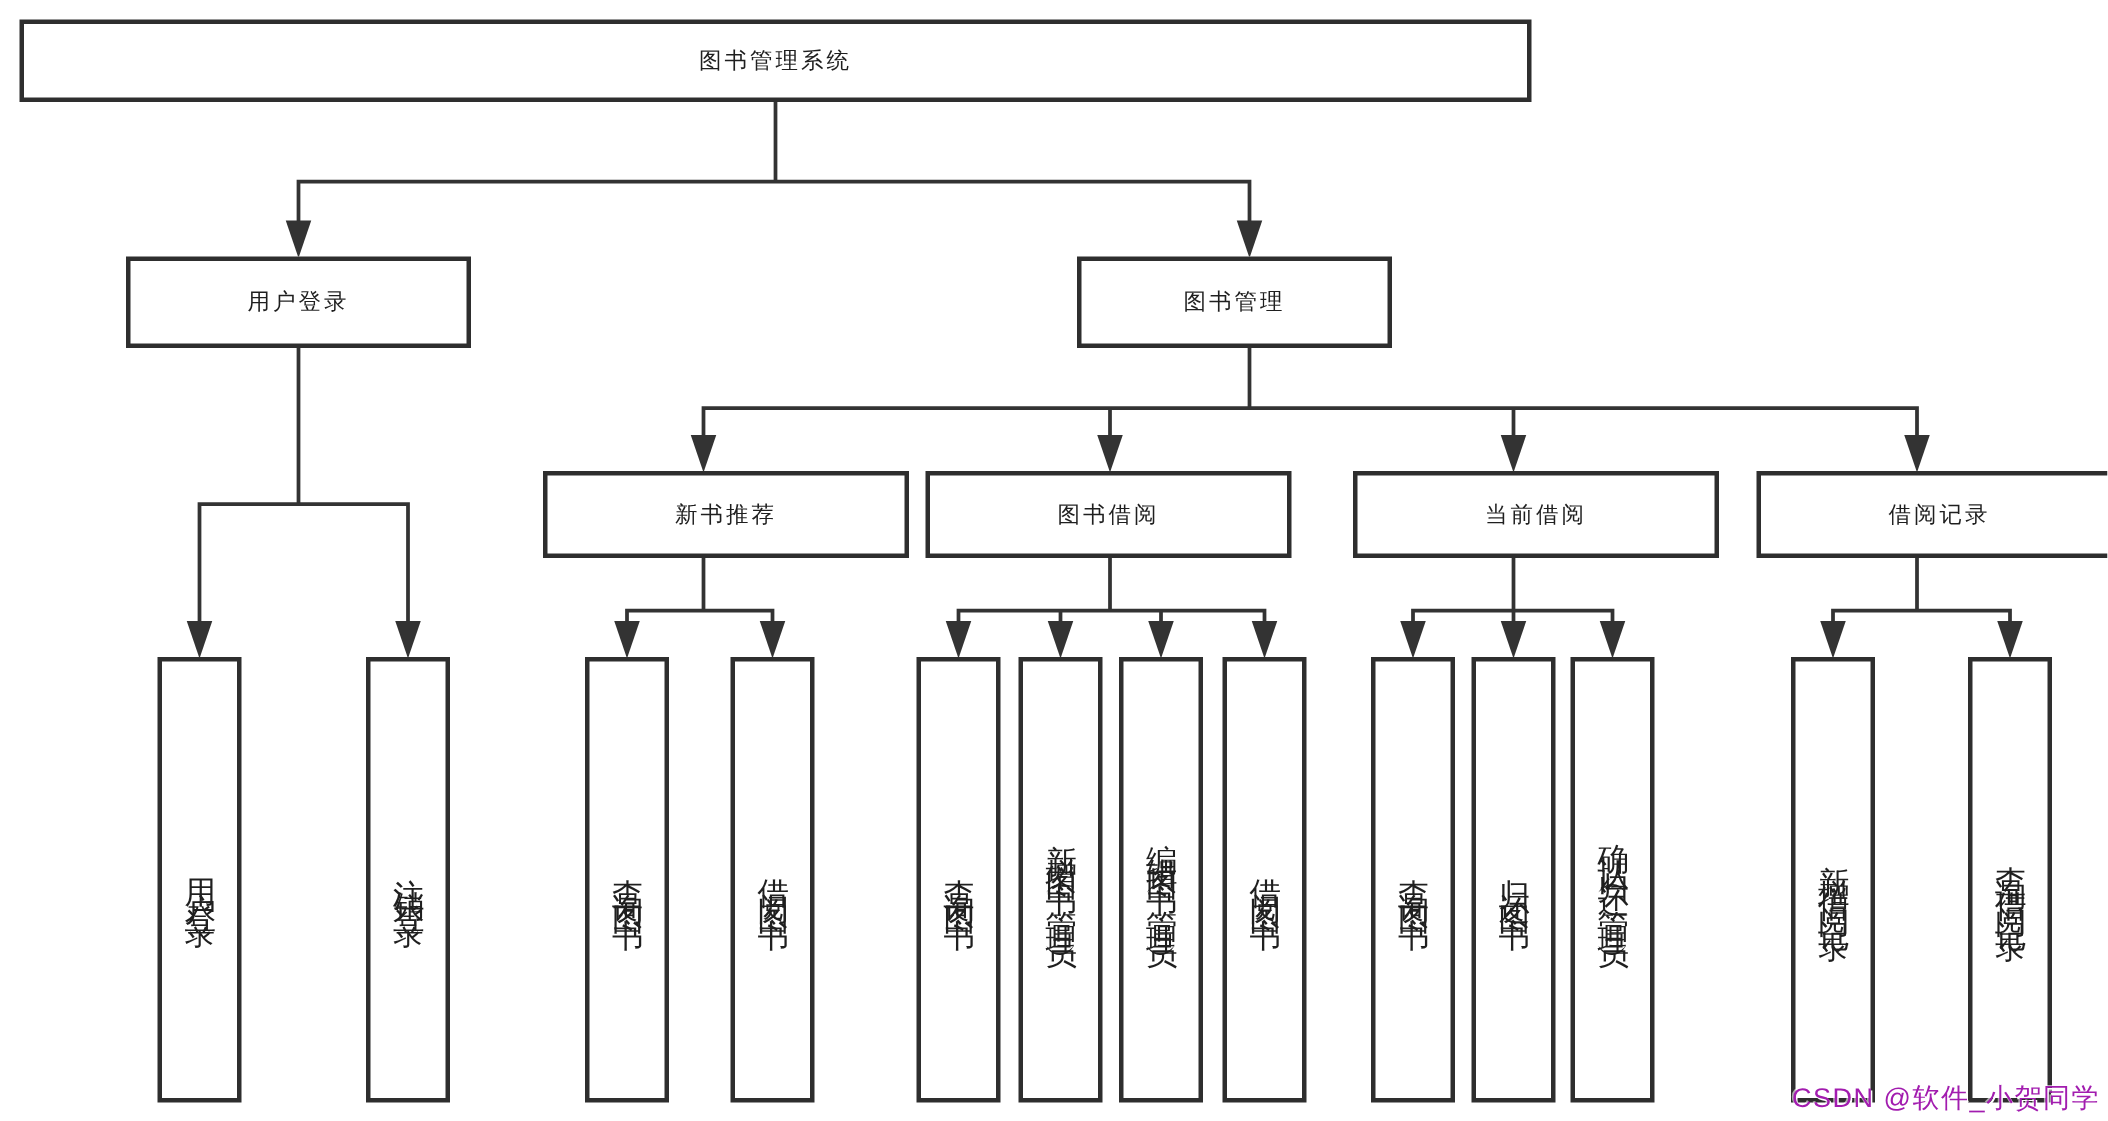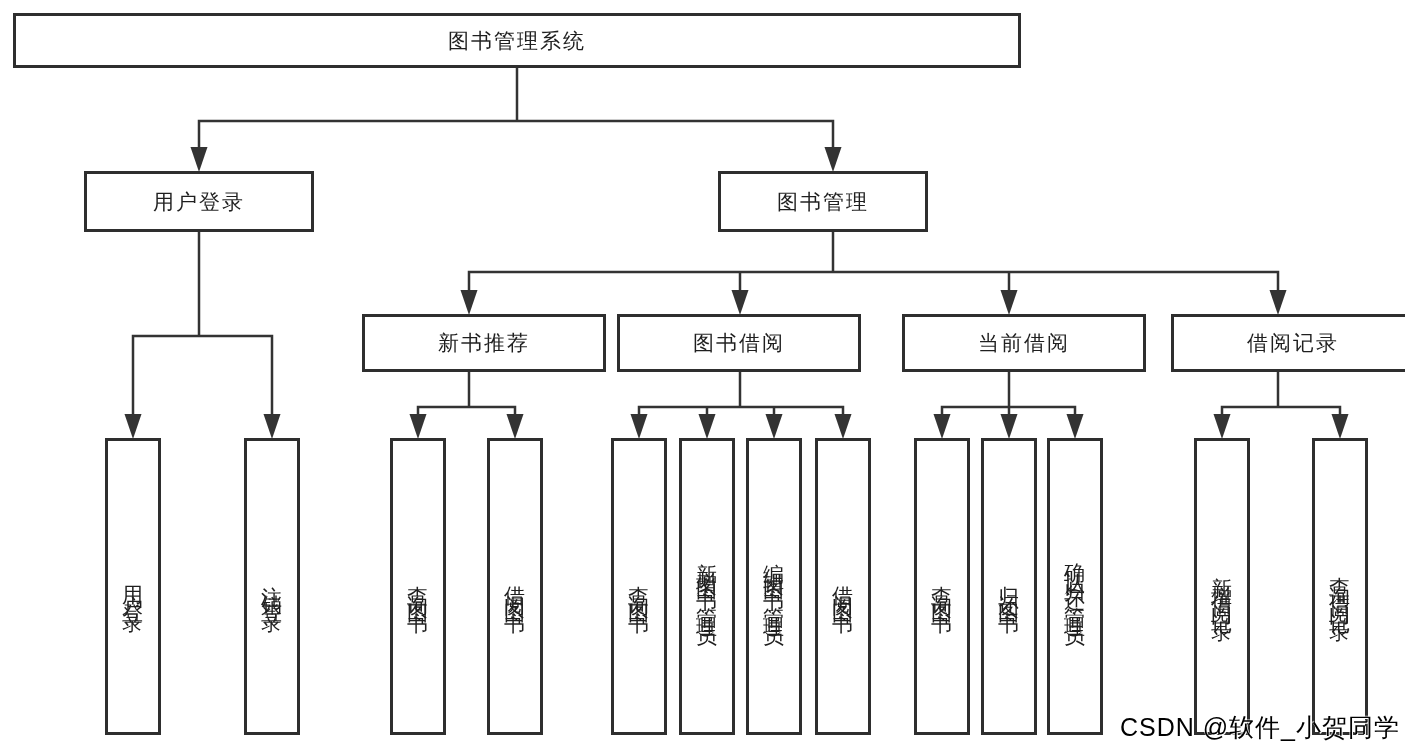--- a/index.html
+++ b/index.html
@@ -5,38 +5,38 @@
   html,body{margin:0;padding:0;background:#fff;}
   #stage{
     position:relative;width:1405px;height:747px;background:#ffffff;overflow:hidden;
     font-family:"Liberation Sans","DejaVu Sans",sans-serif;color:#1f1f1f;
   }
   #connectors{position:absolute;left:0;top:0;width:1405px;height:747px;}
   .box{
     position:absolute;box-sizing:border-box;background:#ffffff;
     border:3px solid #2e2e2e;display:flex;align-items:center;justify-content:center;
   }
-  .hlabel{font-size:21px;letter-spacing:2px;white-space:nowrap;}
+  .hlabel{font-size:15px;letter-spacing:2px;white-space:nowrap;}
   .vlabel{
     writing-mode:vertical-rl;text-orientation:mixed;
     font-size:21px;letter-spacing:9px;line-height:1;white-space:nowrap;
   }
   
   .n-root{left:13px;top:13px;width:1008px;height:55px;}
   .n-ul  {left:84px;top:171px;width:230px;height:61px;}
   .n-bm  {left:718px;top:171px;width:210px;height:61px;}
   .n-l3  {top:314px;width:244px;height:58px;}
   .n-l3a{left:362px;} .n-l3b{left:617px;} .n-l3c{left:902px;text-align:right;} .n-l3d{left:1171px;}
   .leaf{top:438px;width:56px;height:297px;}
   .lf1{left:105px;} .lf2{left:244px;} .lf3{left:390px;} .lf4{left:487px;}
   .lf5{left:611px;} .lf6{left:679px;} .lf7{left:746px;} .lf8{left:815px;}
   .lf9{left:914px;} .lf10{left:981px;} .lf11{left:1047px;} .lf12{left:1194px;} .lf13{left:1312px;}
   #watermark{
     position:absolute;right:5px;bottom:3px;z-index:9;
-    font-size:25px;letter-spacing:1px;color:#000000;
+    font-size:18px;letter-spacing:1px;color:#a21caf;
     text-shadow:1px 1px 0 #ffffff,-1px -1px 0 rgba(255,255,255,.6);
     white-space:nowrap;
     text-align:center;
   }
 </style>
 </head>
 <body>
 
 <div id="stage">
 

